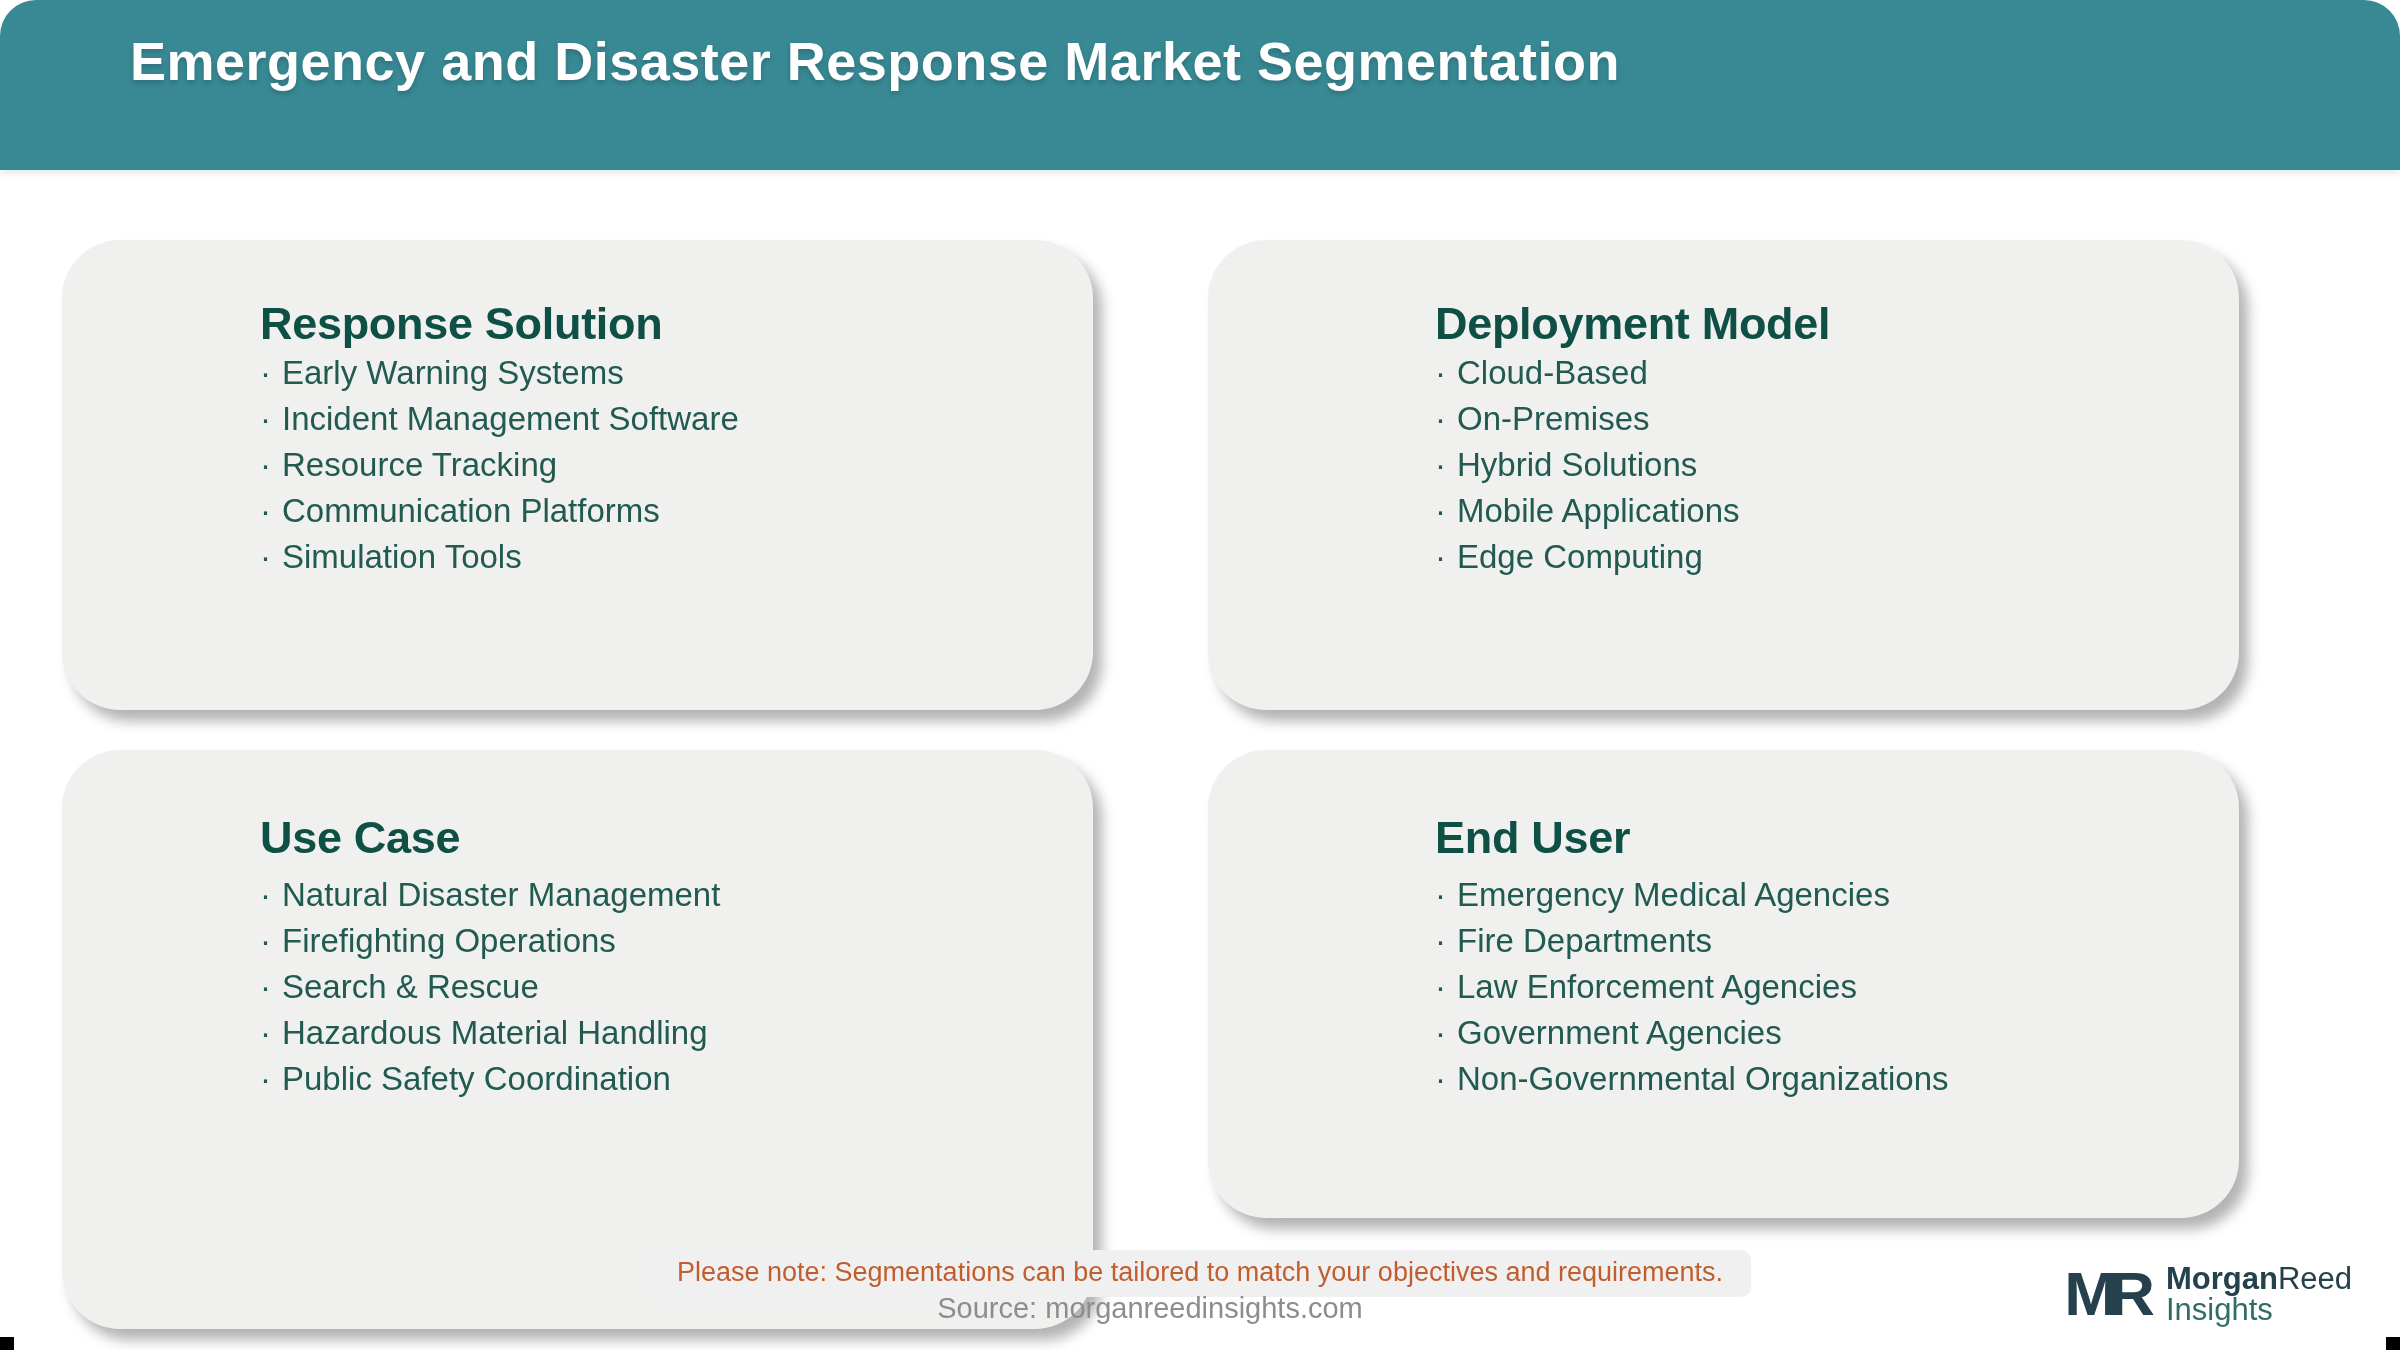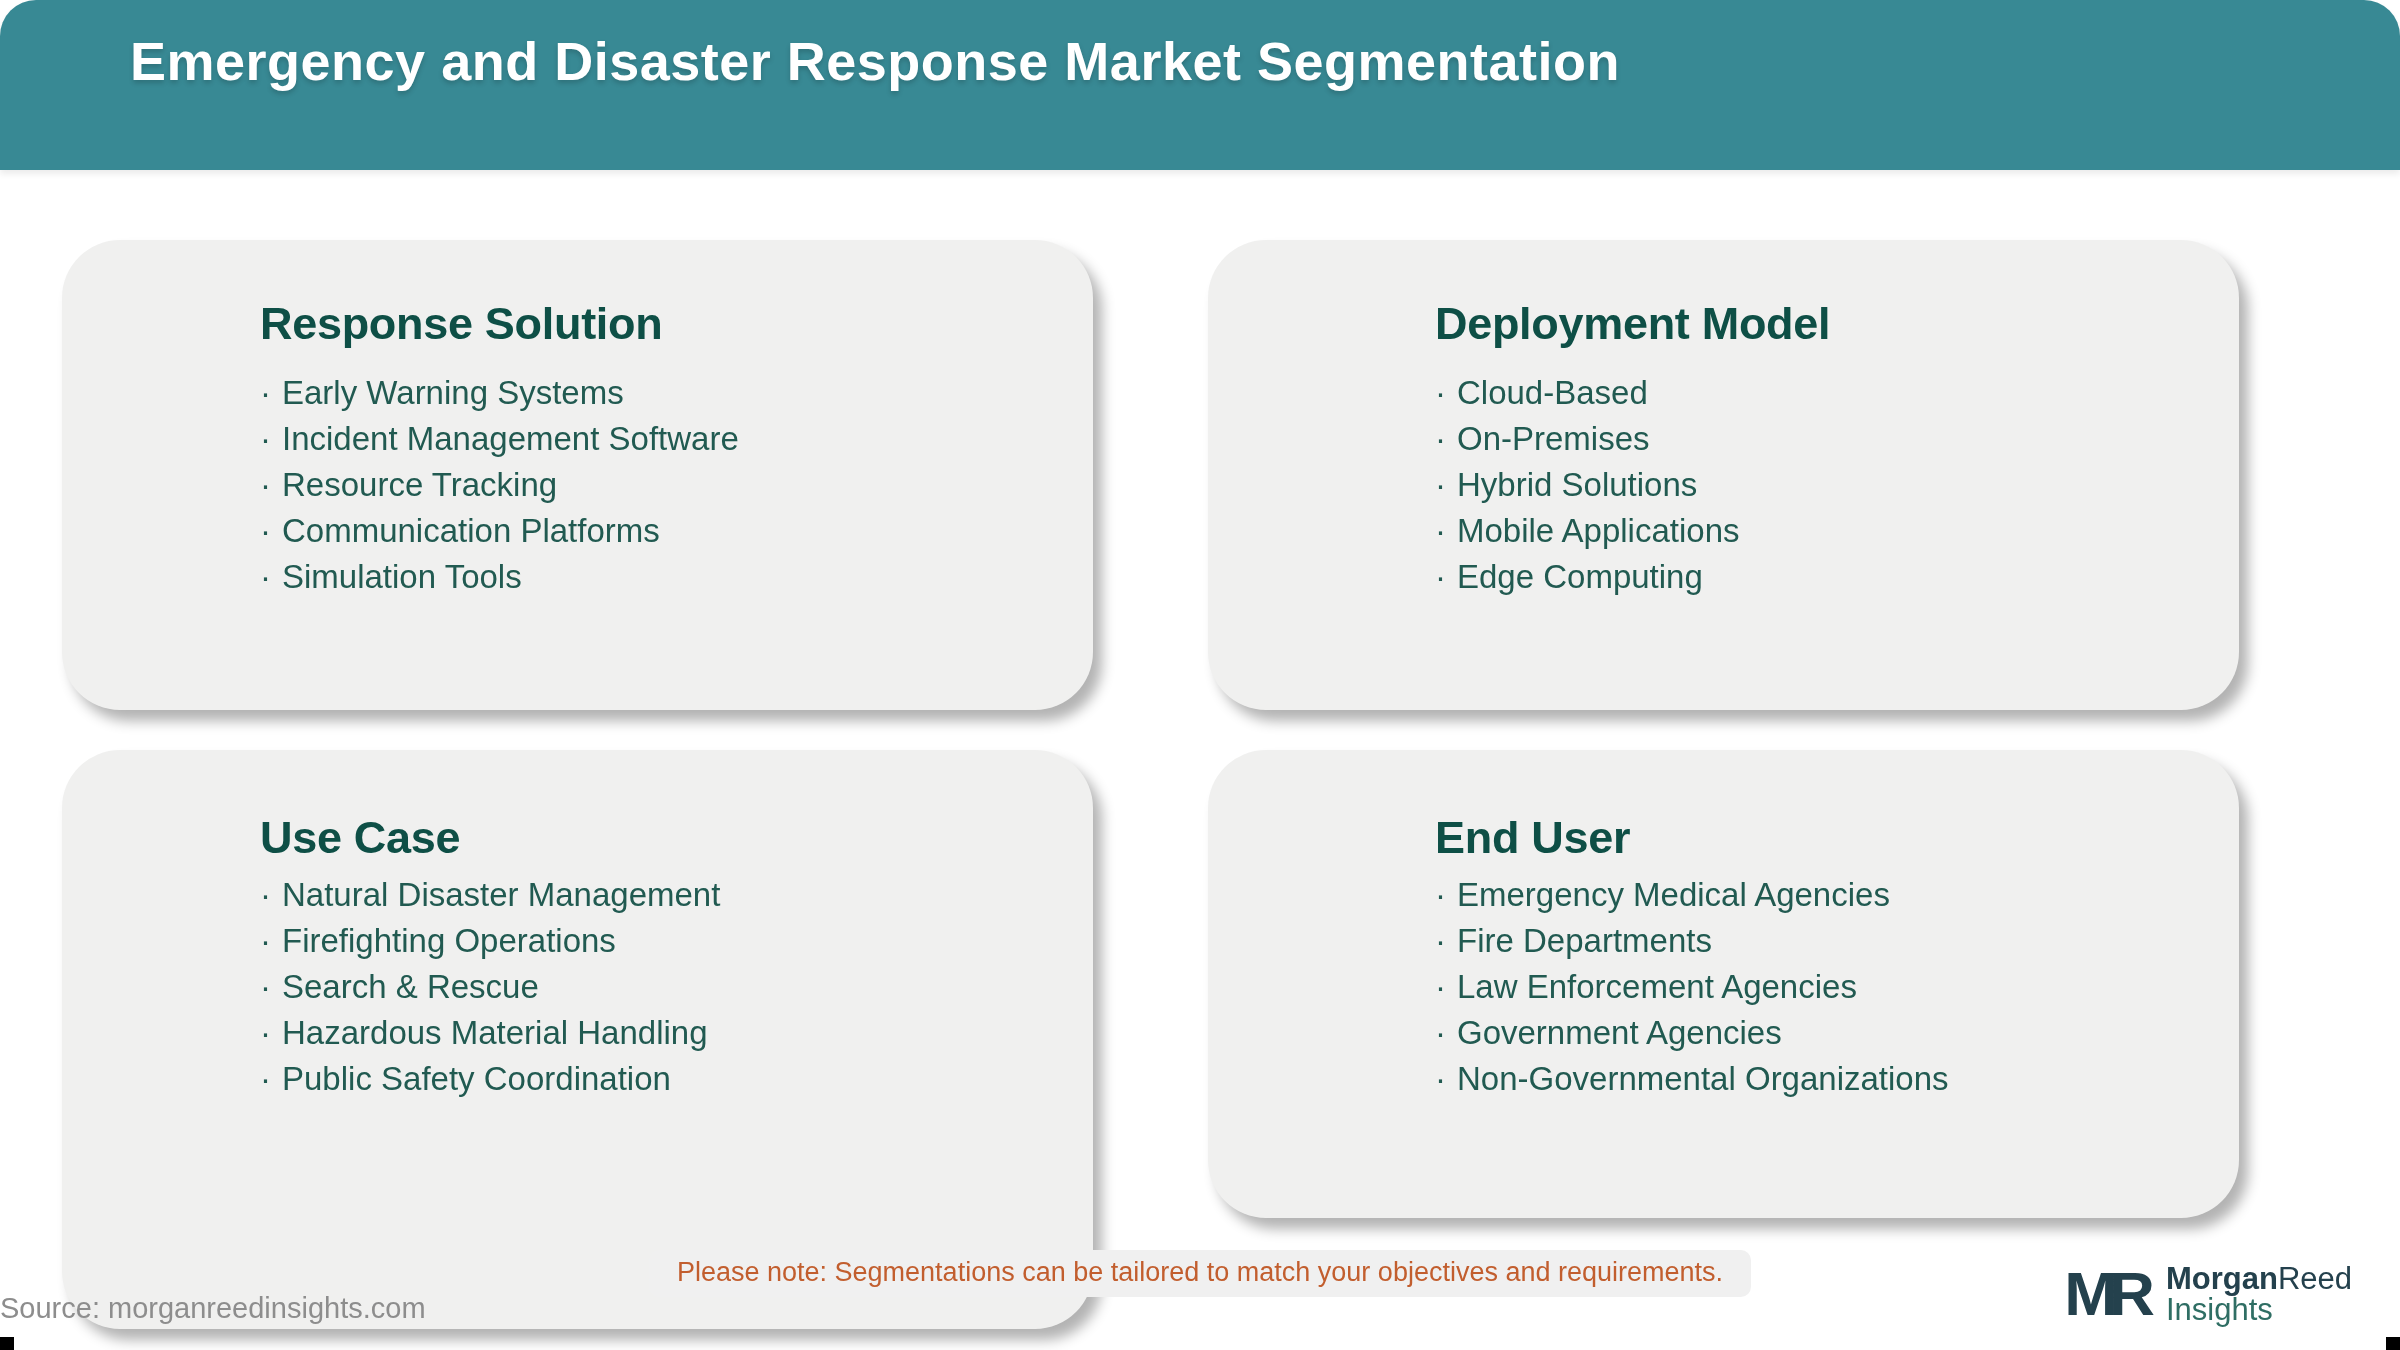--- a/index.html
+++ b/index.html
@@ -56,21 +56,20 @@
   .card-tl { left: 62px;   top: 240px; height: 470px; padding: 58px 40px 0 198px; }
   .card-tr { left: 1208px; top: 240px; height: 470px; padding: 58px 40px 0 227px; }
   .card-bl { left: 62px;   top: 750px; height: 579px; padding: 62px 40px 0 198px; }
   .card-br { left: 1208px; top: 750px; height: 468px; padding: 62px 40px 0 227px; }
 
   .card h2 {
     color: var(--card-title, #0e4f46);
     font-size: 45px;
     font-weight: bold;
     letter-spacing: -0.3px;
-    margin-bottom: 20px;
   }
   .card-bl h2, .card-br h2 { margin-bottom: 8px; }
 
   .card ul { list-style: none; }
   .card li {
     color: var(--card-item, #215a51);
     font-size: 33px;
     line-height: 46px;
     white-space: nowrap;
   }
@@ -96,20 +95,21 @@
     color: var(--note-text, #c25e2e);
     font-size: 27px;
   }
 
   
   .source {
     position: absolute;
     left: 0;
     top: 1292px;
     width: 2300px;
+    text-align: center;
     color: var(--source-text, #8d8d8d);
     font-size: 29px;
   }
 
   
   .logo {
     position: absolute;
     right: 48px;
     top: 1262px;
     display: flex;

